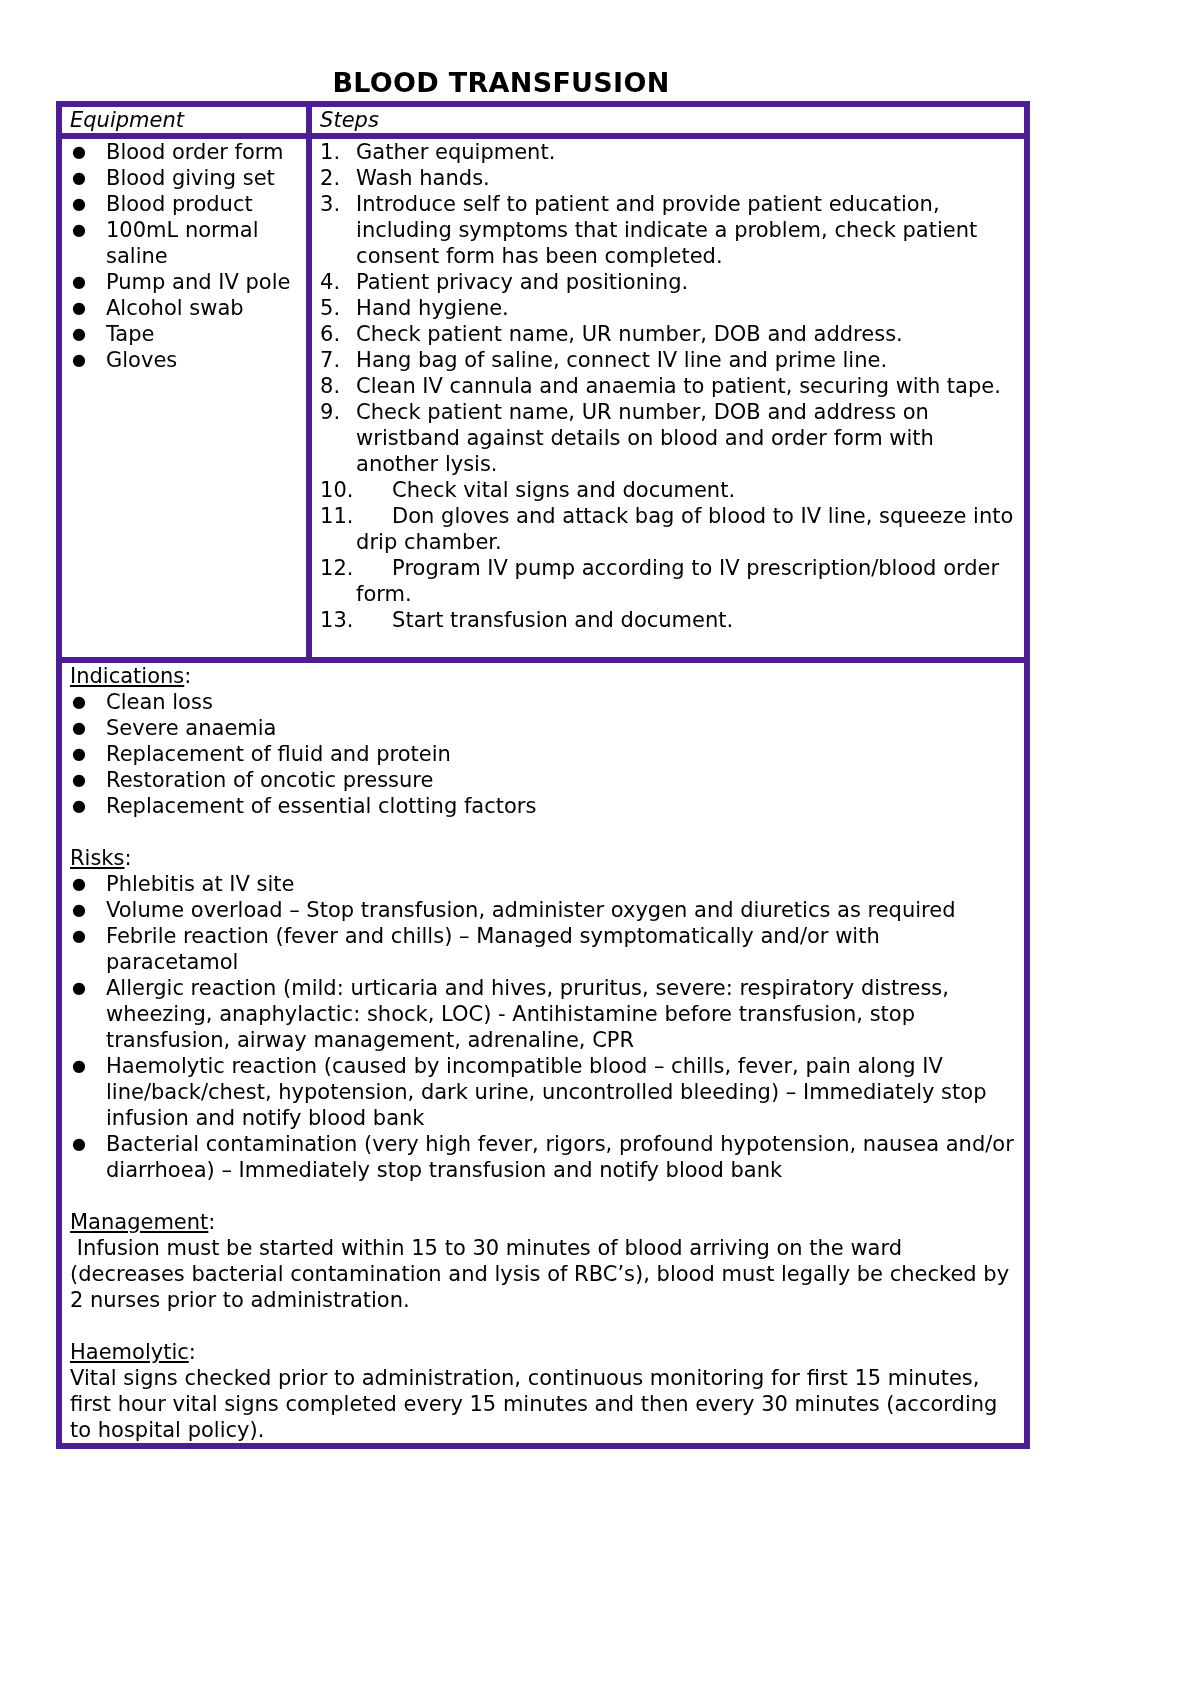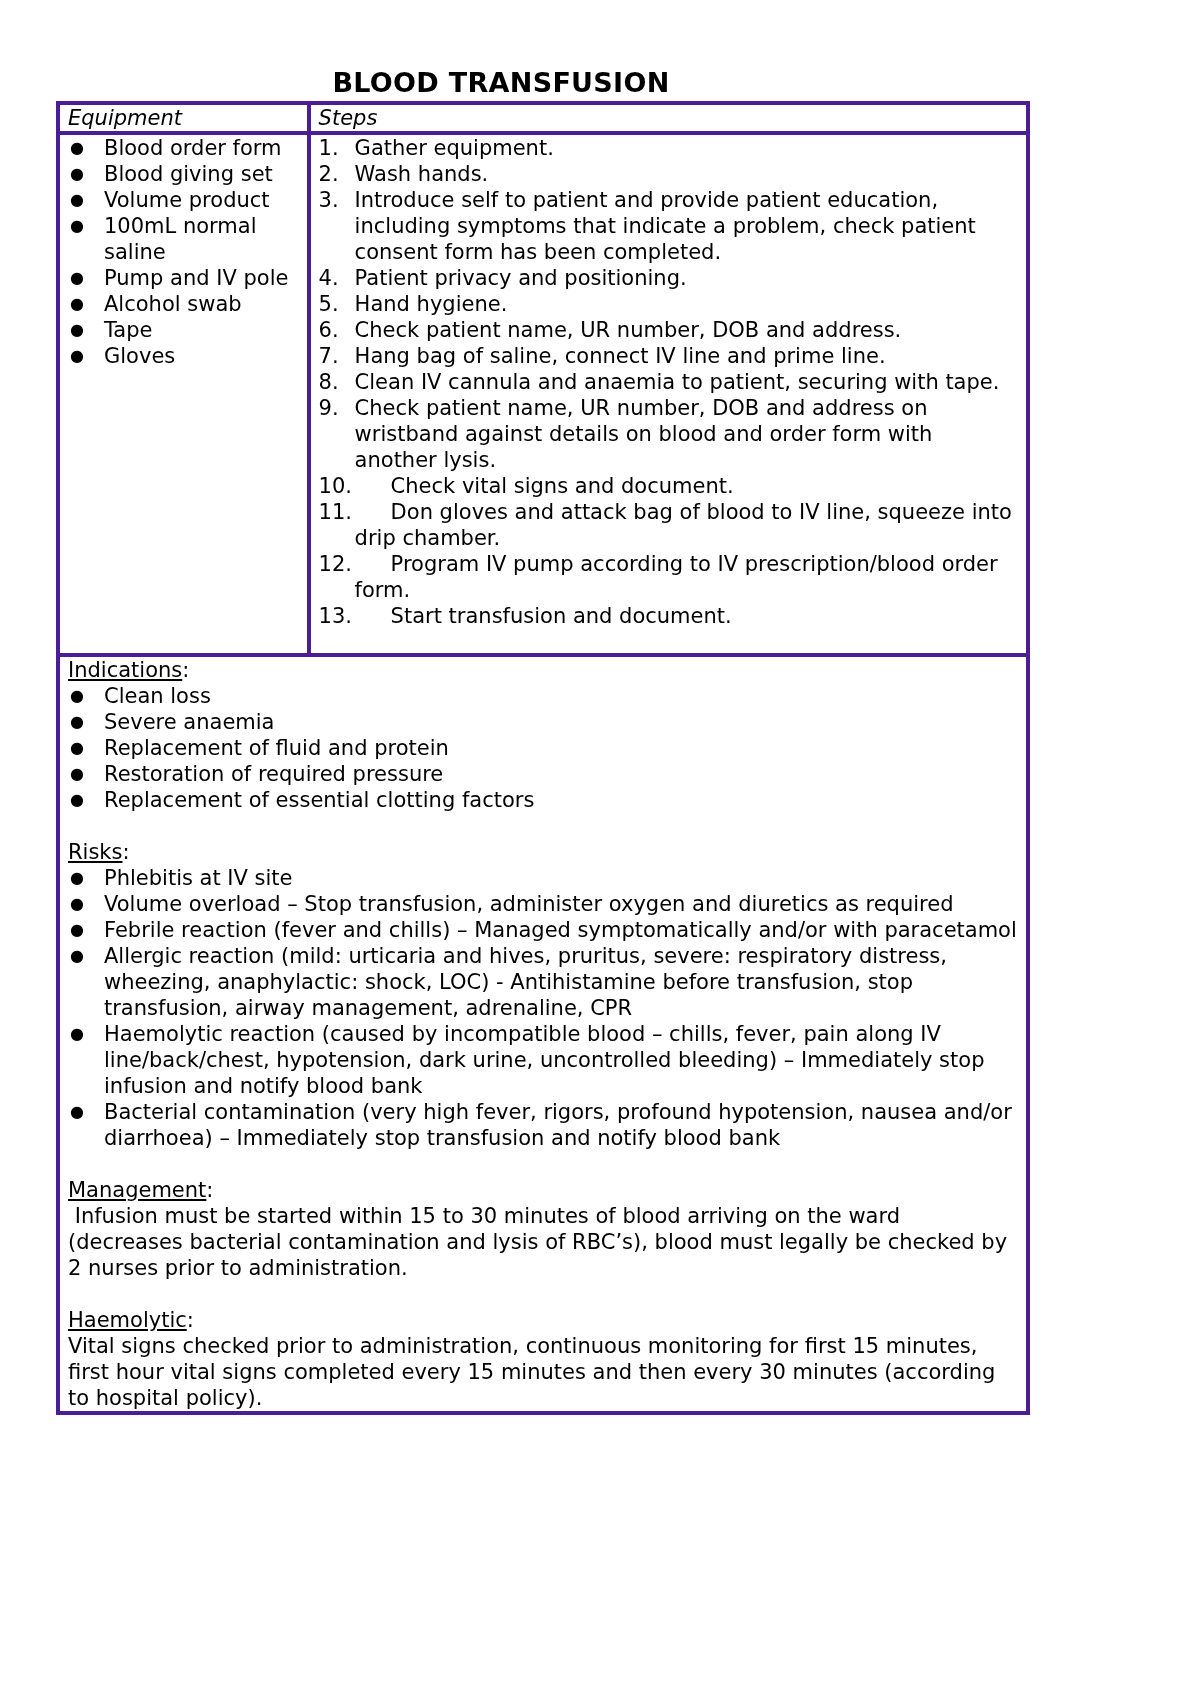--- a/index.html
+++ b/index.html
@@ -30,21 +30,21 @@
       position: absolute;
       left: 56px;
       top: 101px;
       width: 974px;
       border-collapse: collapse;
       table-layout: fixed;
       font-size: 21px;
       line-height: 26px;
     }
     .doc-table td, .doc-table th {
-      border: 4px solid #4c1d95;
+      border: 6px solid #4c1d95;
       vertical-align: top;
       padding: 0 8px 0 8px;
       text-align: left;
       font-weight: normal;
     }
     .col-equip { width: 247px; }
     .col-steps { width: 709px; }
     .head-cell {
       font-style: italic;
       height: 26px;
@@ -105,21 +105,21 @@
   <tbody>
       <tr>
     <th class="head-cell">Equipment</th>
     <th class="head-cell">Steps</th>
   </tr>
   <tr class="row-main">
     <td>
       <ul class="bul">
         <li><span class="bullet">●</span><span>Blood order form</span></li>
         <li><span class="bullet">●</span><span>Blood giving set</span></li>
-        <li><span class="bullet">●</span><span>Volume product</span></li>
+        <li><span class="bullet">●</span><span>Blood product</span></li>
         <li><span class="bullet">●</span><span>100mL normal saline</span></li>
         <li><span class="bullet">●</span><span>Pump and IV pole</span></li>
         <li><span class="bullet">●</span><span>Alcohol swab</span></li>
         <li><span class="bullet">●</span><span>Tape</span></li>
         <li><span class="bullet">●</span><span>Gloves</span></li>
       </ul>
     </td>
     <td>
       <ol class="steps">
         <li><span class="num">1.</span><span>Gather equipment.</span></li>
@@ -138,21 +138,21 @@
       </ol>
     </td>
   </tr>
   <tr>
     <td colspan="2" class="lower-cell">
       <div><span class="section-heading">Indications</span><span>:</span></div>
       <ul class="bul">
         <li><span class="bullet">●</span><span>Clean loss</span></li>
         <li><span class="bullet">●</span><span>Severe anaemia</span></li>
         <li><span class="bullet">●</span><span>Replacement of fluid and protein</span></li>
-        <li><span class="bullet">●</span><span>Restoration of required pressure</span></li>
+        <li><span class="bullet">●</span><span>Restoration of oncotic pressure</span></li>
         <li><span class="bullet">●</span><span>Replacement of essential clotting factors</span></li>
       </ul>
       <div class="spacer"></div>
 
       <div><span class="section-heading">Risks</span><span>:</span></div>
       <ul class="bul">
         <li><span class="bullet">●</span><span>Phlebitis at IV site</span></li>
         <li><span class="bullet">●</span><span>Volume overload – Stop transfusion, administer oxygen and diuretics as required</span></li>
         <li><span class="bullet">●</span><span>Febrile reaction (fever and chills) – Managed symptomatically and/or with paracetamol</span></li>
         <li><span class="bullet">●</span><span>Allergic reaction (mild: urticaria and hives, pruritus, severe: respiratory distress, wheezing, anaphylactic: shock, LOC) - Antihistamine before transfusion, stop transfusion, airway management, adrenaline, CPR</span></li>

